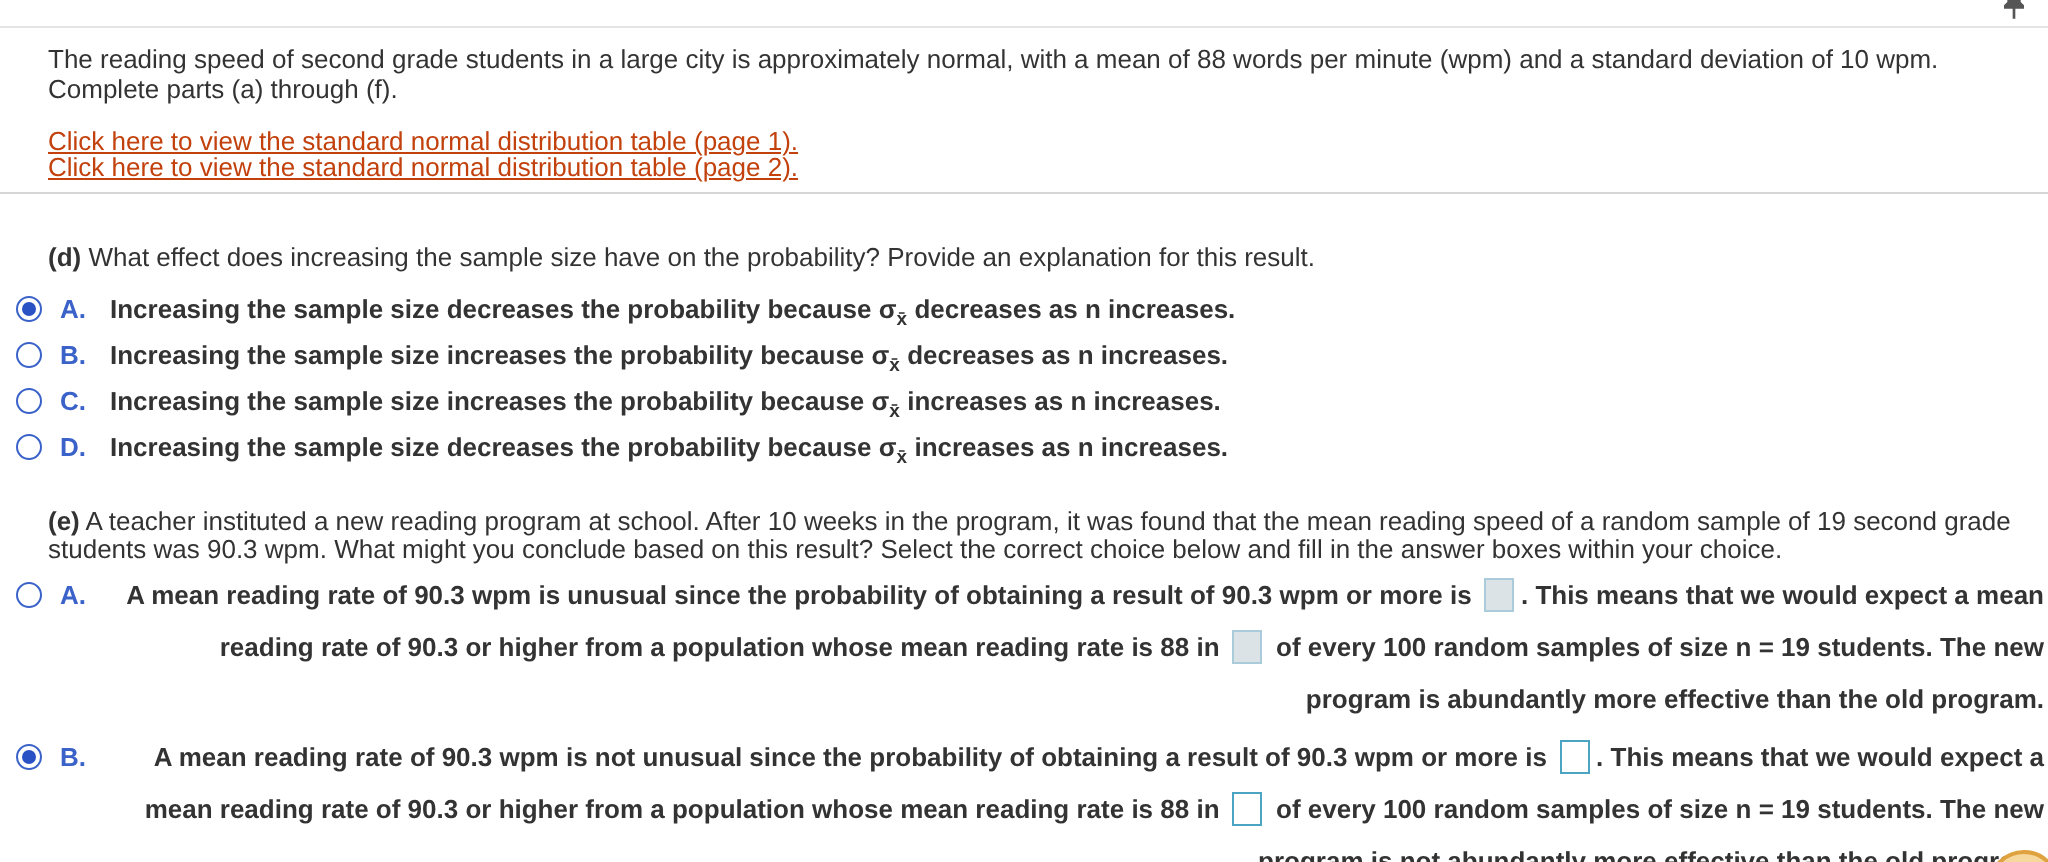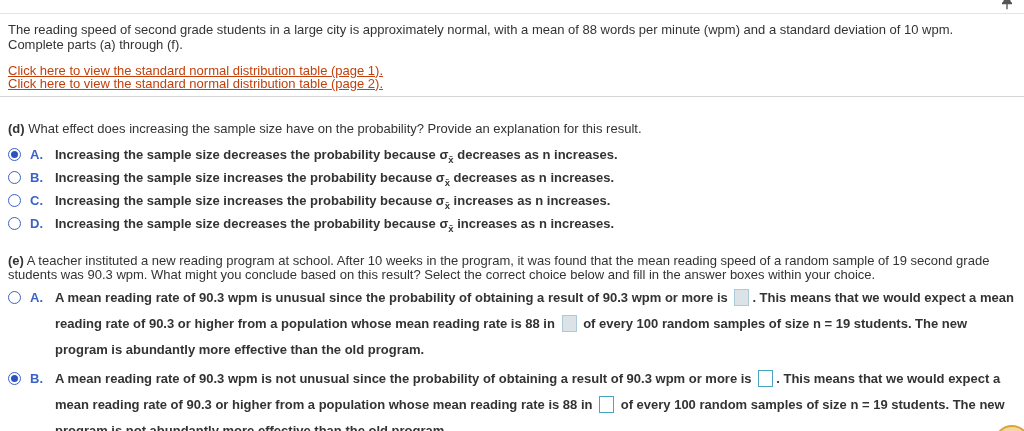--- a/index.html
+++ b/index.html
@@ -8,21 +8,21 @@
     width:1024px; height:431px;
     position:relative; overflow:hidden;
     background:#fff; color:#333;
     font-family:"Liberation Sans", sans-serif;
     font-size:13px;
   }
   .topbar { height:14px; border-bottom:1px solid #e4e4e4; }
   .pin-wrap { position:absolute; top:-9px; right:7px; width:20px; height:20px; color:#555; }
   .pin-wrap svg { width:20px; height:20px; fill:#555; }
 
-  .section { padding:0 14px 0 8px; }
+  .section { padding:0 14px 0 24px; }
 
   .statement { margin-top:8px; line-height:15px; }
 
   .links { margin-top:12px; }
   .links a { display:block; color:#c2410c; text-decoration:underline; line-height:13px; cursor:pointer; }
 
   .divider { border:none; border-top:1px solid #d6d6d6; margin:6px 0 0 0; }
 
   .q-line { margin-top:24px; line-height:15px; }
   .part-label { font-weight:bold; color:#333; }
@@ -42,21 +42,21 @@
   }
   .opt-letter { color:#3a62c9; font-weight:bold; margin:0 10px 0 9px; min-width:15px; flex:none; }
   .opt-text { line-height:15px;font-weight:bold; }
   sub.xbar { font-size:9.5px; line-height:0; }
 
   .para-e { margin-top:24px; line-height:14px; }
   .instruction { color:#3434cd; }
 
   .opte { margin-top:3px; }
   .opte .radio { margin-top:6px; }
-  .opte .opt-text { line-height:26px; padding-right:2px; }
+  .opte .opt-text { line-height:26px; padding-right:2px;text-align:right; }
   .opte .opt-letter { margin-top:5px; }
 
   .ansbox {
     display:inline-block; width:15px; height:17px;
     border:1px solid #4aa4c2; background:#fff;
     vertical-align:-4px; margin:0 3px; cursor:text;
   }
   .ansbox.disabled { background:#dce3e7; border-color:#a9cbda; cursor:default; }
 
   .help-bubble {

